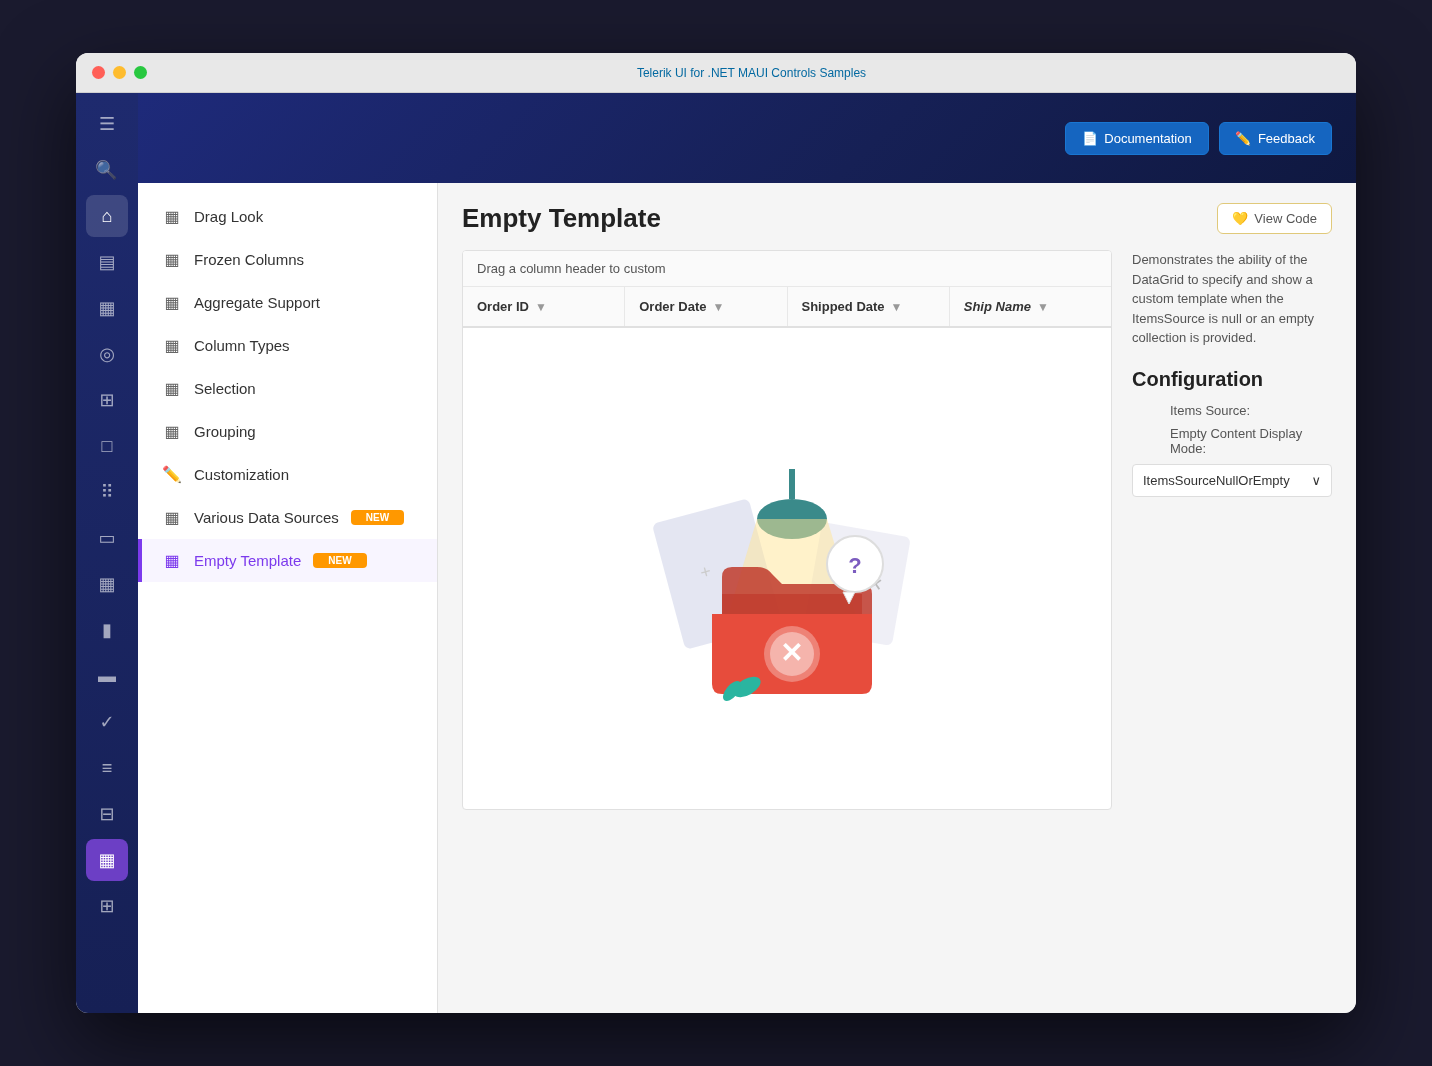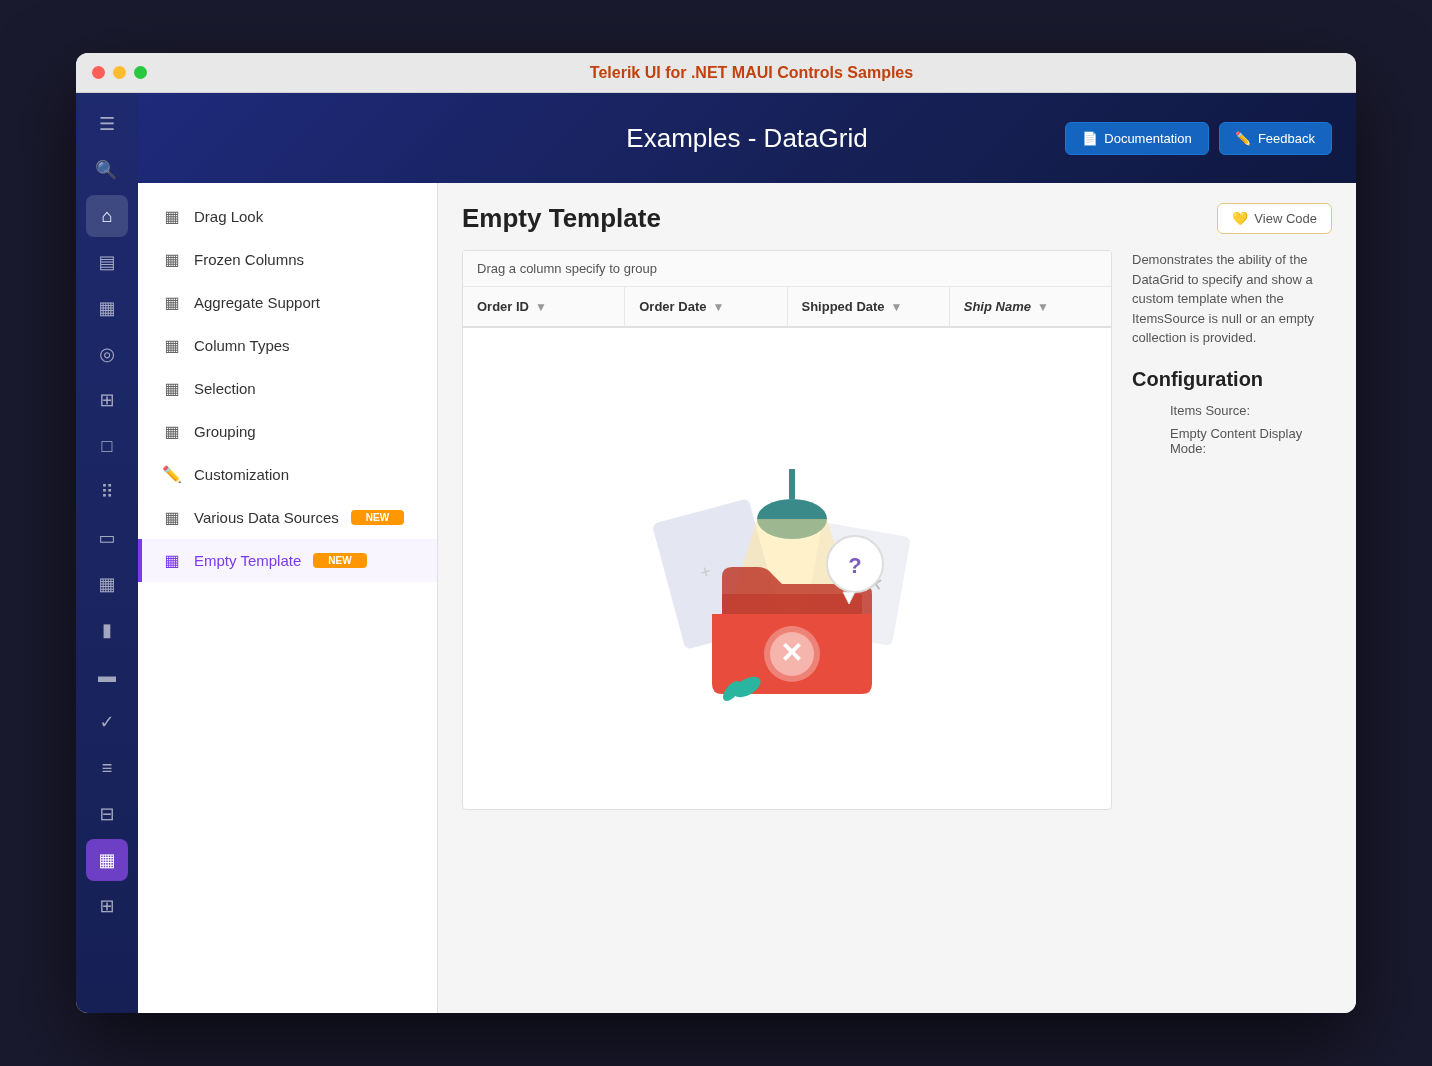--- a/index.html
+++ b/index.html
@@ -39,23 +39,23 @@
       width: 13px;
       height: 13px;
       border-radius: 50%;
     }
     .tl-red { background: #ff5f57; }
     .tl-yellow { background: #febc2e; }
     .tl-green { background: #28c840; }
     .title-text {
       flex: 1;
       text-align: center;
-      font-size: 16px;
-      font-weight: 700;
-      color: #c2410c;
+      font-size: 12px;
+      font-weight: 400;
+      color: #0369a1;
     }
     .app-body {
       flex: 1;
       display: flex;
       overflow: hidden;
     }
     
     .icon-sidebar {
       width: 62px;
       background: linear-gradient(180deg, #1e2a6e 0%, #162055 100%);
@@ -400,21 +400,20 @@
         <span>▦</span>
       </div>
       <div class="icon-sidebar-item">
         <span>⊞</span>
       </div>
     </div>
 
     <div class="main-area">
 
       <div class="top-header">
-        <div class="header-title">Examples - DataGrid</div>
         <div class="header-buttons">
           <button class="header-btn btn-docs">
             <span>📄</span>
             <span>Documentation</span>
           </button>
           <button class="header-btn btn-feedback">
             <span>✏️</span>
             <span>Feedback</span>
           </button>
         </div>
@@ -468,21 +467,21 @@
             <h1 class="demo-title">Empty Template</h1>
             <button class="view-code-btn">
               <span>💛</span>
               <span>View Code</span>
             </button>
           </div>
 
           <div class="demo-content">
 
             <div class="grid-panel">
-              <div class="grid-group-header">Drag a column specify to group</div>
+              <div class="grid-group-header">Drag a column header to custom</div>
               <div class="grid-columns">
                 <div class="grid-col">
                   <span>Order ID</span>
                   <span class="filter-icon">▼</span>
                 </div>
                 <div class="grid-col">
                   <span>Order Date</span>
                   <span class="filter-icon">▼</span>
                 </div>
                 <div class="grid-col">
@@ -533,19 +532,23 @@
 
             <div class="config-panel">
               <p class="config-desc">Demonstrates the ability of the DataGrid to specify and show a custom template when the ItemsSource is null or an empty collection is provided.</p>
 
               <h2 class="config-title">Configuration</h2>
 
               <p class="config-label">Items Source:</p>
 
 
               <p class="config-label">Empty Content Display Mode:</p>
+              <div class="dropdown-select">
+                <span>ItemsSourceNullOrEmpty</span>
+                <span>∨</span>
+              </div>
             </div>
           </div>
         </div>
       </div>
     </div>
   </div>
 </div>
 
 </body></html>

